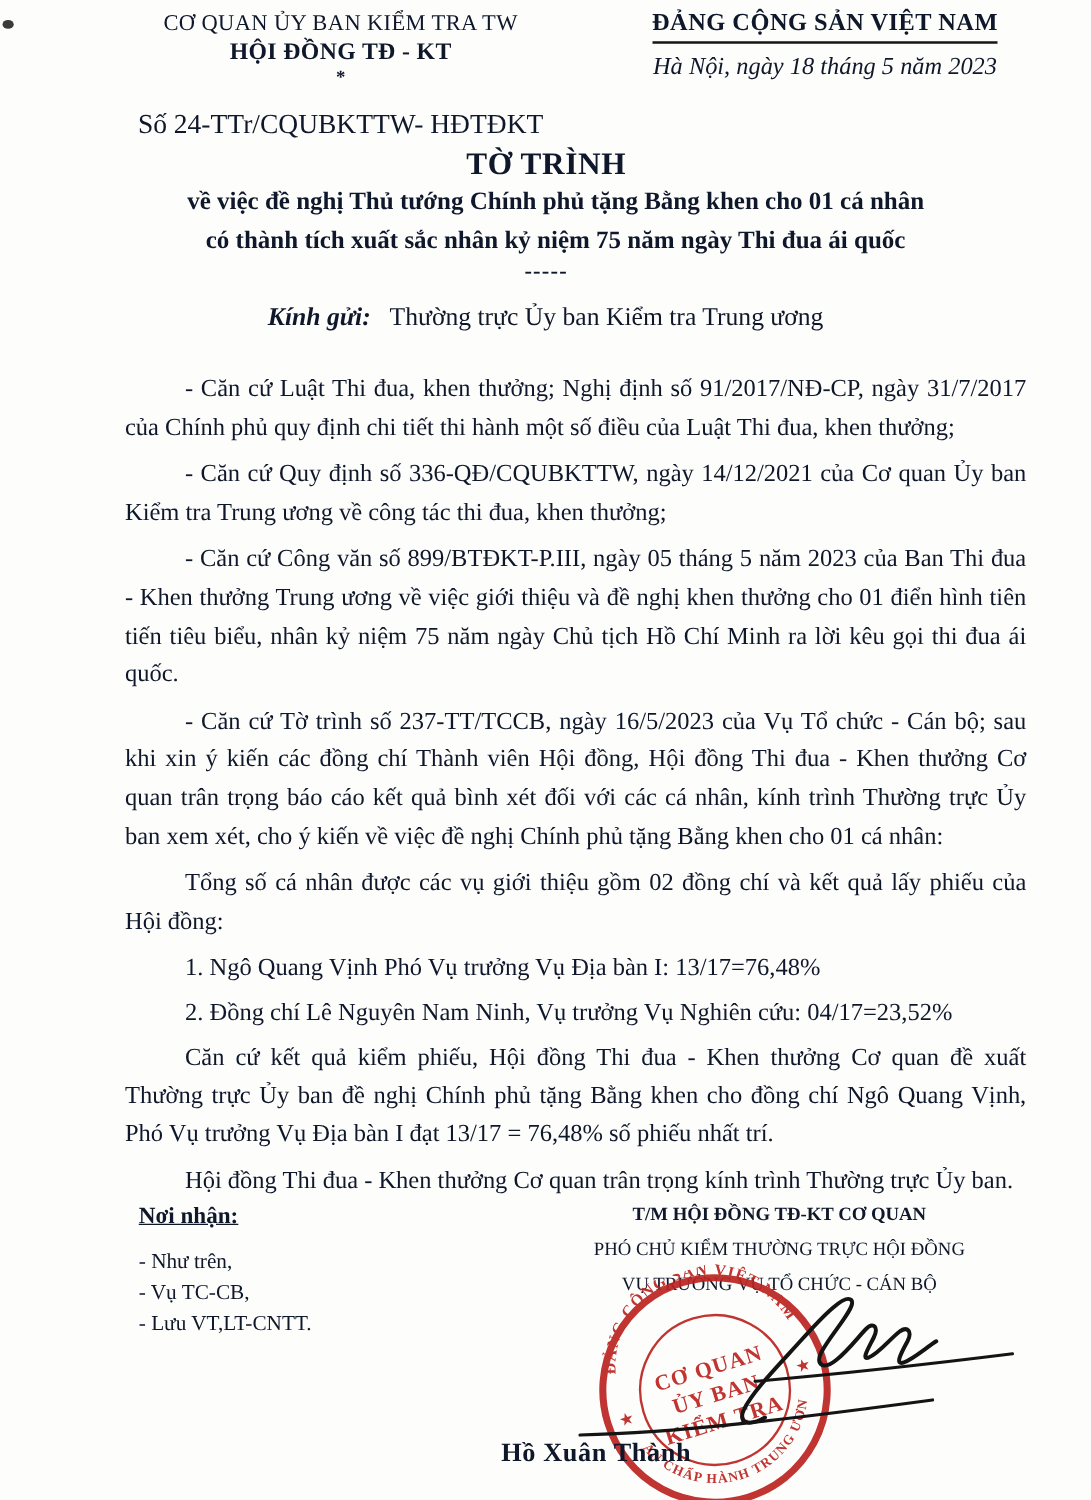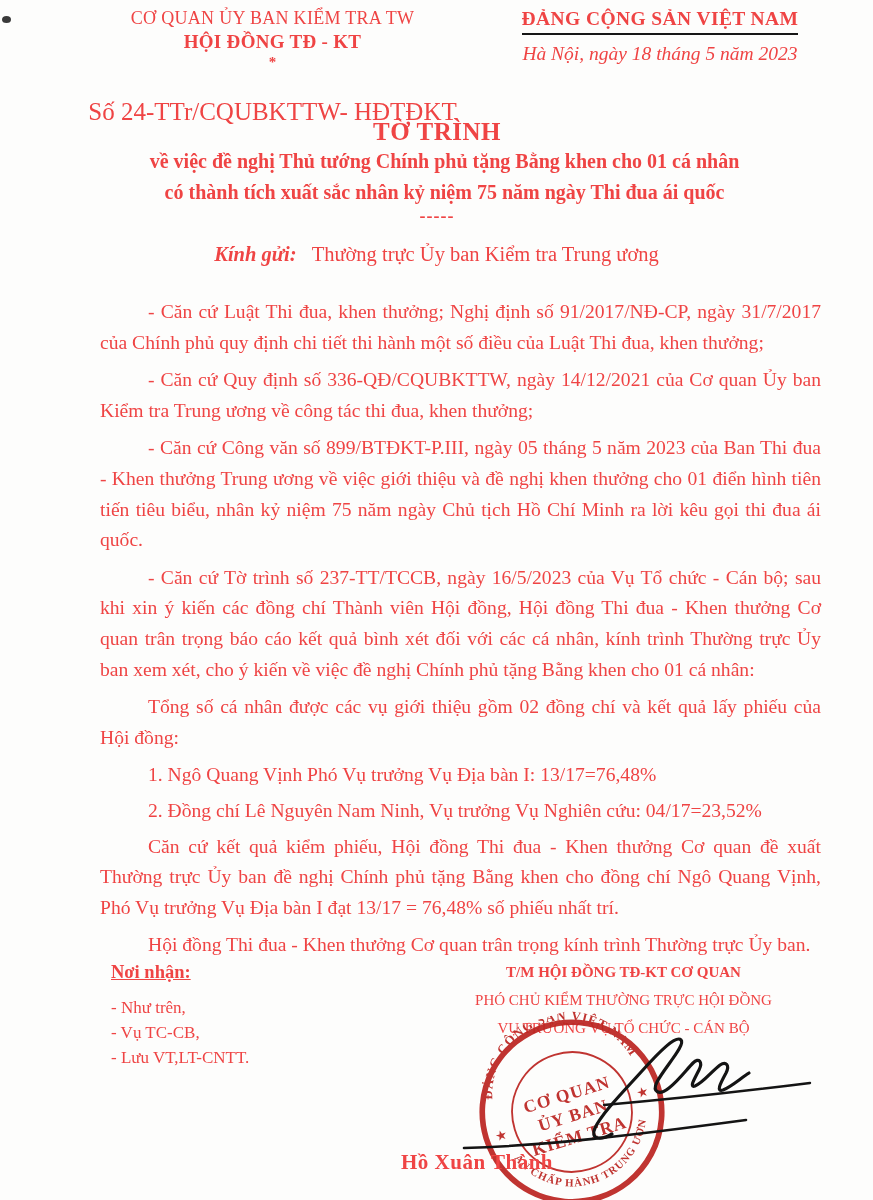--- a/index.html
+++ b/index.html
@@ -3,29 +3,29 @@
 <meta charset="utf-8">
 <style>
   html,body{margin:0;padding:0;background:#e8e8e8;}
   .page{
     position:relative;
     width:873px;height:1200px;
     margin:0 auto;
     background:#fdfdfc;
     overflow:hidden;
     font-family:"Liberation Serif","DejaVu Serif",serif;
-    color:#ef4444;
+    color:#0f172a;
   }
   
   .header{position:absolute;top:8px;left:0;right:0;}
   .header-left{position:absolute;left:65px;width:415px;text-align:center;}
   .hl-org{font-size:18px;letter-spacing:.3px;}
   .hl-council{font-size:19px;font-weight:bold;margin-top:2px;letter-spacing:.3px;}
   .hl-star{font-size:15px;font-weight:bold;margin-top:1px;}
-  .hl-number{font-size:25px;margin-top:27px;}
+  .hl-number{font-size:22px;margin-top:15px;}
   .header-right{position:absolute;left:495px;width:330px;text-align:center;}
   .hr-party{display:inline-block;font-size:19.5px;font-weight:bold;letter-spacing:.4px;
             border-bottom:2.5px solid #161616;padding-bottom:3px;}
   .hr-date{font-size:19.5px;font-style:italic;margin-top:8px;}
   
   .title-block{position:absolute;top:118px;left:1px;right:0;text-align:center;}
   .t-main{font-size:25px;font-weight:bold;letter-spacing:.5px;}
   .t-sub{font-size:20px;font-weight:bold;line-height:31px;padding-left:15px;}
   .t-sub:first-of-type{margin-top:3px;}
   .t-sep{font-size:18px;font-weight:bold;letter-spacing:1px;line-height:16px;}

